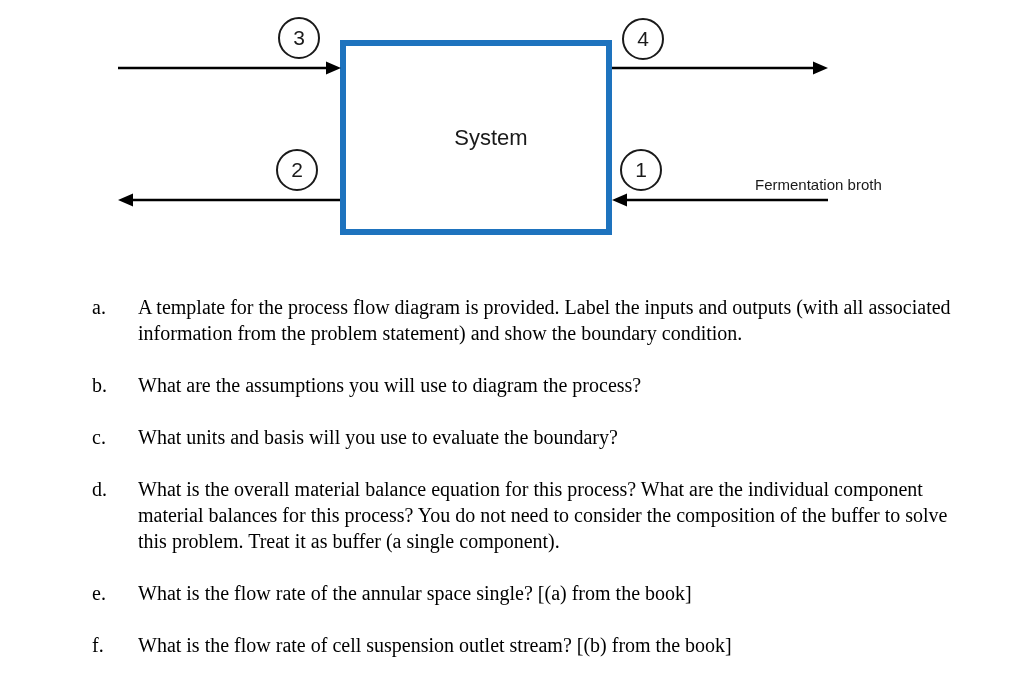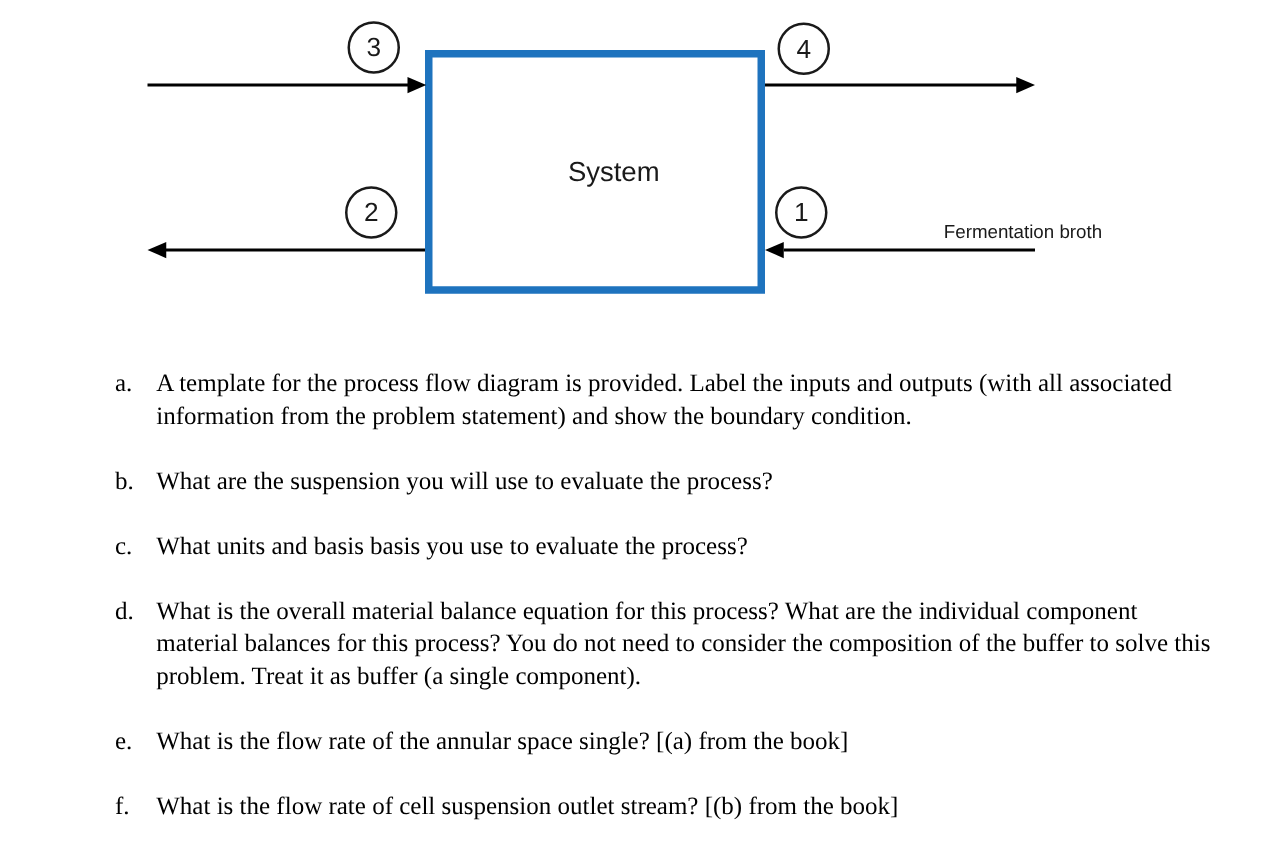--- a/index.html
+++ b/index.html
@@ -53,20 +53,21 @@
   }
   .q-item {
     display: flex;
     margin-bottom: 26px;
   }
   .q-label {
     flex: 0 0 33px;
   }
   .q-text {
     flex: 1;
+    margin-left: 13px;
   }
 </style>
 </head>
 <body>
 
 <div class="page">
 
   <div class="diagram-wrap">
     <svg width="1024" height="270" viewBox="0 0 1024 270" xmlns="http://www.w3.org/2000/svg">
 
@@ -119,26 +120,26 @@
 
   <div class="questions">
 
     <div class="q-item">
       <span class="q-label">a.</span>
       <span class="q-text">A template for the process flow diagram is provided. Label the inputs and outputs (with all associated information from the problem statement) and show the boundary condition.</span>
     </div>
 
     <div class="q-item">
       <span class="q-label">b.</span>
-      <span class="q-text">What are the suspension you will use to evaluate the process?</span>
+      <span class="q-text">What are the assumptions you will use to diagram the process?</span>
     </div>
 
     <div class="q-item">
       <span class="q-label">c.</span>
-      <span class="q-text">What units and basis basis you use to evaluate the process?</span>
+      <span class="q-text">What units and basis will you use to evaluate the boundary?</span>
     </div>
 
     <div class="q-item">
       <span class="q-label">d.</span>
       <span class="q-text">What is the overall material balance equation for this process? What are the individual component material balances for this process? You do not need to consider the composition of the buffer to solve this problem. Treat it as buffer (a single component).</span>
     </div>
 
     <div class="q-item">
       <span class="q-label">e.</span>
       <span class="q-text">What is the flow rate of the annular space single? [(a) from the book]</span>

